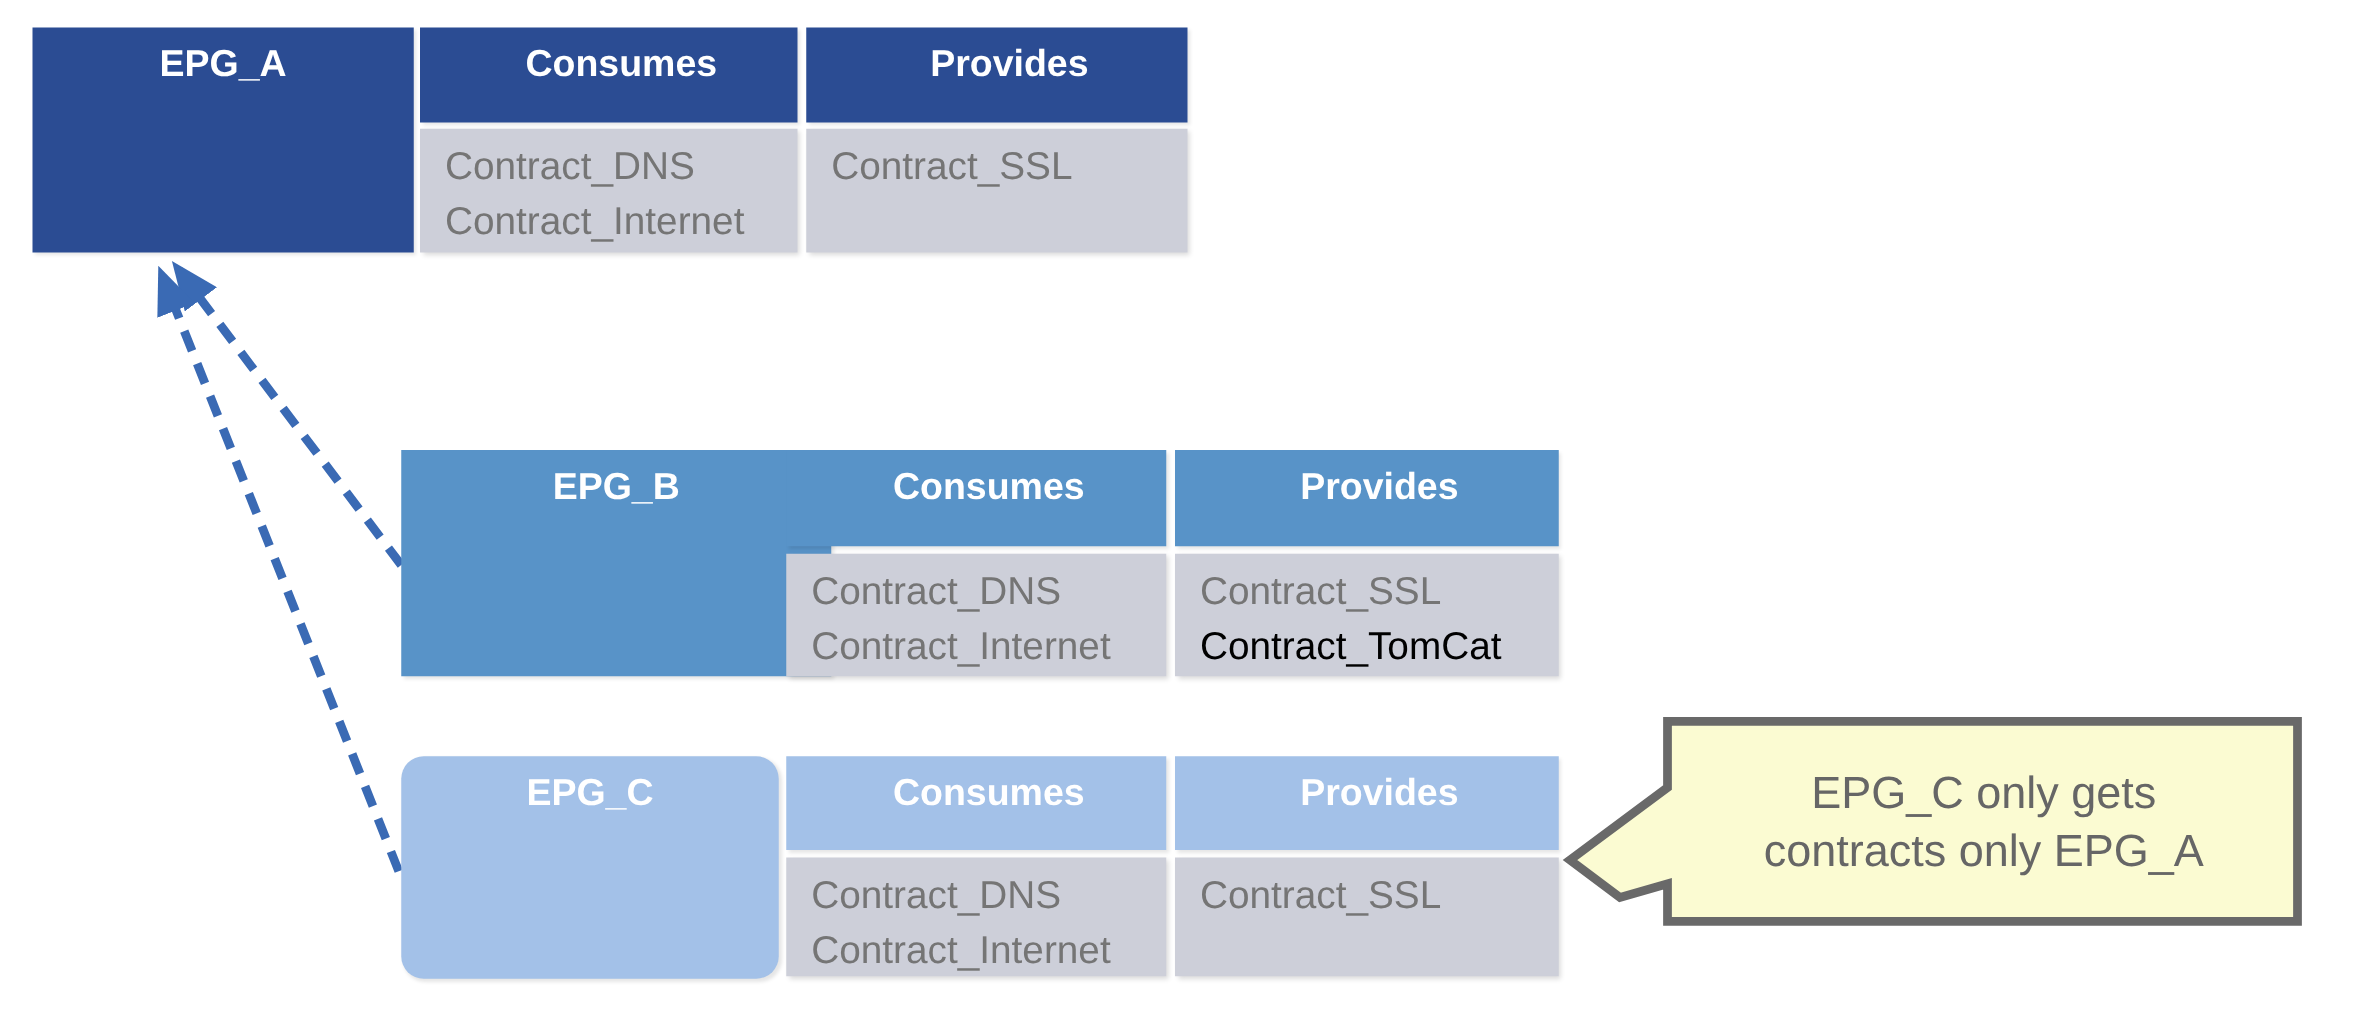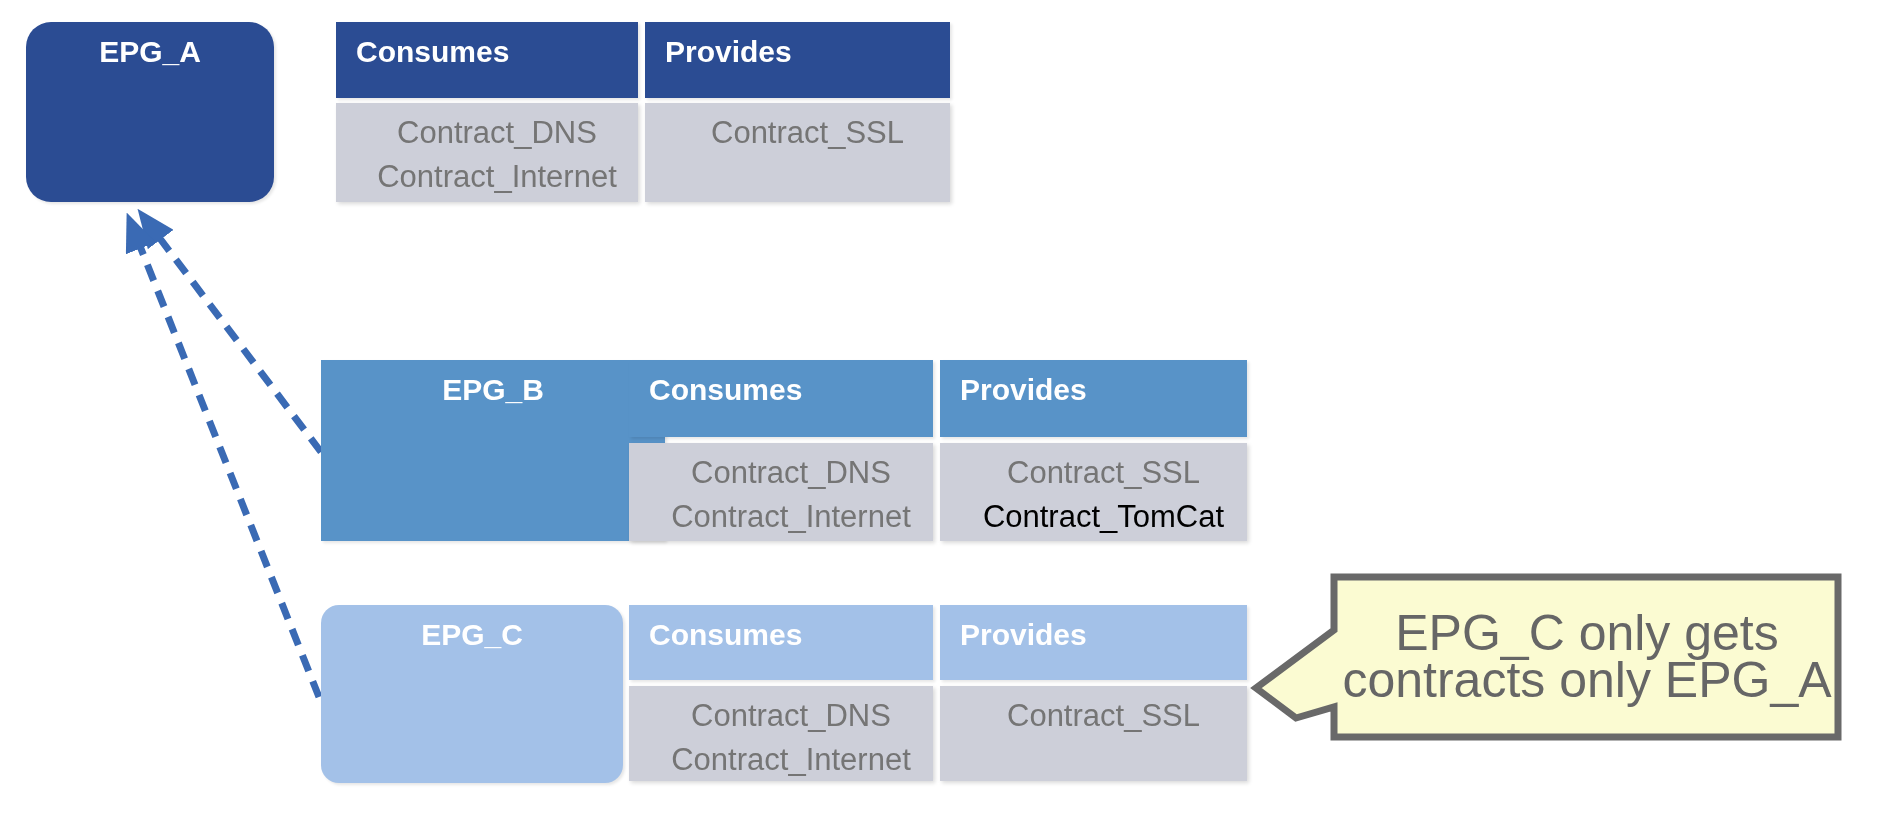--- a/index.html
+++ b/index.html
@@ -21,33 +21,34 @@
     font-size: 30px;
     padding-top: 13px;
     box-shadow: 2px 2px 3px rgba(0,0,0,0.10);
   }
   .header-cell {
     color: #ffffff;
     font-weight: bold;
     font-size: 30px;
     padding: 13px 0 0 20px;
     box-shadow: 2px 2px 3px rgba(0,0,0,0.10);
+    text-align: center;
   }
   .body-cell {
     background: #CDCFD9;
     color: #757575;
     font-size: 31px;
     line-height: 44px;
     padding: 8px 0 0 20px;
     box-shadow: 2px 2px 4px rgba(0,0,0,0.15);
   }
-  .body-cell .line { display: block; text-align: center; }
+  .body-cell .line { display: block; }
 
   
-  .a-name   { left: 26px;  top: 22px;  width: 248px; height: 180px; background: #2B4C93; border-radius: 25px; }
+  .a-name   { left: 26px;  top: 22px;  width: 305px; height: 180px; background: #2B4C93; }
   .a-cons-h { left: 336px; top: 22px;  width: 302px; height: 76px;  background: #2B4C93; }
   .a-prov-h { left: 645px; top: 22px;  width: 305px; height: 76px;  background: #2B4C93; }
   .a-cons-b { left: 336px; top: 103px; width: 302px; height: 99px; }
   .a-prov-b { left: 645px; top: 103px; width: 305px; height: 99px; }
 
   
   .b-name   { left: 321px; top: 360px; width: 344px; height: 181px; background: #5893C8; }
   .b-cons-h { left: 629px; top: 360px; width: 304px; height: 77px;  background: #5893C8; }
   .b-prov-h { left: 940px; top: 360px; width: 307px; height: 77px;  background: #5893C8; }
   .b-cons-b { left: 629px; top: 443px; width: 304px; height: 98px; }
@@ -57,21 +58,21 @@
   .c-name   { left: 321px; top: 605px; width: 302px; height: 178px; background: #A3C1E8; border-radius: 18px; }
   .c-cons-h { left: 629px; top: 605px; width: 304px; height: 75px;  background: #A3C1E8; }
   .c-prov-h { left: 940px; top: 605px; width: 307px; height: 75px;  background: #A3C1E8; }
   .c-cons-b { left: 629px; top: 686px; width: 304px; height: 95px; }
   .c-prov-b { left: 940px; top: 686px; width: 307px; height: 95px; }
 
   .callout-text {
     left: 1341px; top: 584px; width: 492px; height: 146px;
     display: flex; flex-direction: column; justify-content: center; align-items: center;
     color: #666666;
-    font-size: 50px;
+    font-size: 36px;
     line-height: 47px;
     text-align: center;
   }
 </style>
 </head>
 <body>
 
 <div class="canvas">
 
   <svg class="overlay">

